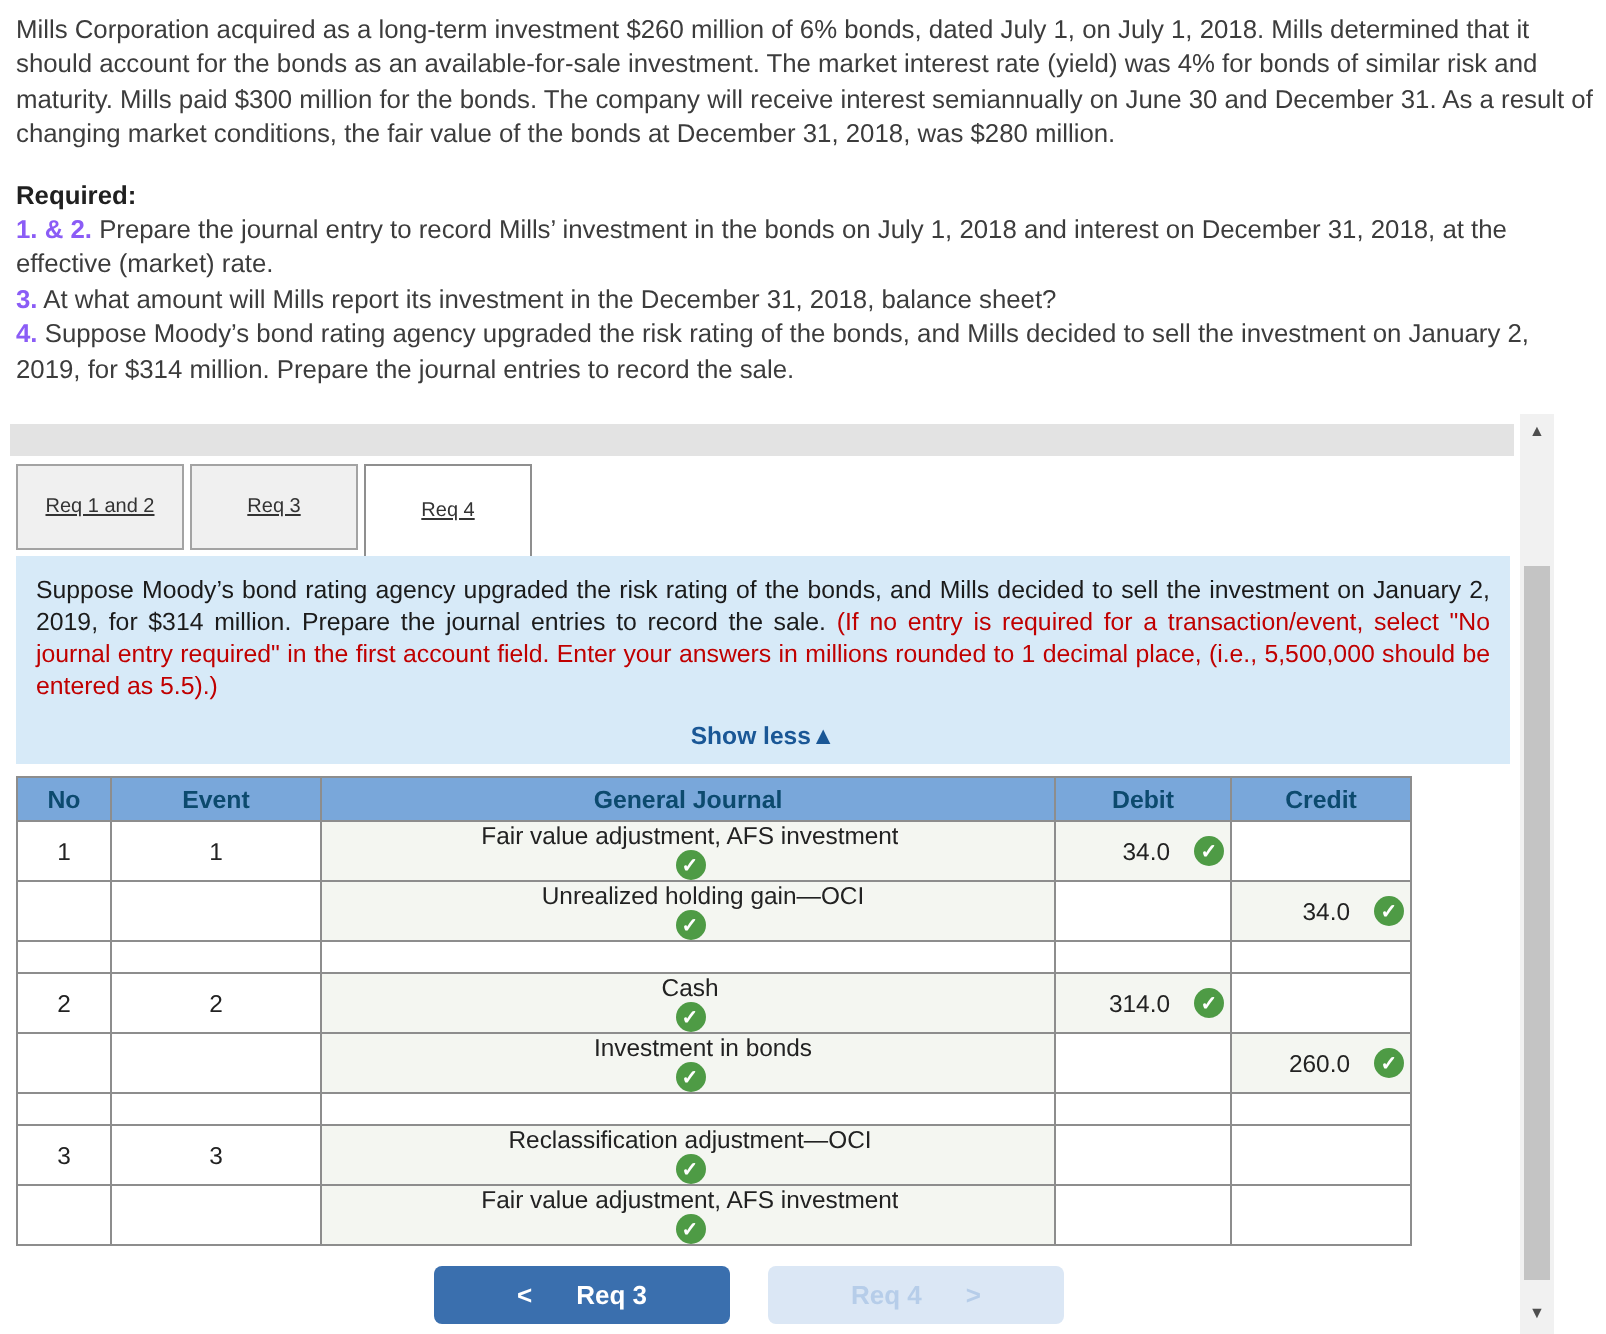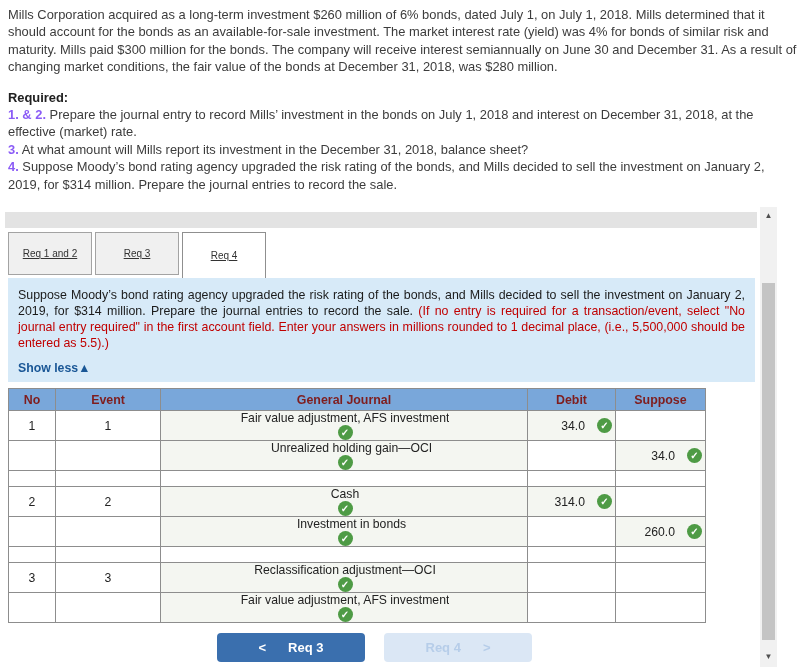--- a/index.html
+++ b/index.html
@@ -28,29 +28,29 @@
          font-size:10px; color:#333; cursor:pointer;text-decoration:underline; }
   .tab.active { background:#ffffff; height:46px; border-bottom:none; border-color:#8f8f8f; }
 
   
   .content { position:absolute; top:278px; left:8px; width:747px; }
 
   .instruction { background:#d7eaf8; padding:9px 10px 7px 10px; }
   .instruction .text { text-align:justify; font-size:12.4px; line-height:16px; }
   .main-text { color:#1b1b1b; }
   .warning-text { color:#c00000; }
-  .show-less { text-align:left; font-size:12.3px; font-weight:bold; color:#1a5796;
+  .show-less { text-align:center; font-size:12.3px; font-weight:bold; color:#1a5796;
                margin-top:10px; cursor:pointer; }
 
   
   table.journal { border-collapse:collapse; table-layout:fixed; margin-top:6px;
                   font-size:12.2px; color:#222; }
   .journal th, .journal td { border:1px solid #8d8d8d; height:22px; padding:0 4px;
                              overflow:hidden; white-space:nowrap; }
-  .journal th { background:#79a7da; color:#7f1d1d; font-weight:bold; font-size:12.4px;
+  .journal th { background:#79a7da; color:#0c4a6e; font-weight:bold; font-size:12.4px;
                 text-align:center; }
   td.c-no, td.c-event { text-align:center; }
   td.c-acct { padding:0 3px 0 5px; }
   .filled { background:#f4f6f1; }
   .cellflex { display:flex; align-items:center; width:100%;flex-direction:column; }
   .acct-text { flex:1 1 auto; overflow:hidden; }
   tr.ind .acct-text { padding-left:13px; }
   td.c-amt { padding:0 3px; }
   .amtflex { display:flex; align-items:center; justify-content:flex-end; gap:12px; }
   .check { width:15px; height:15px; border-radius:50%; background:#4e9b45; color:#fff;
@@ -109,21 +109,21 @@
         <col style="width:367px">
         <col style="width:88px">
         <col style="width:90px">
       </colgroup>
     <tbody>
         <tr>
       <th>No</th>
       <th>Event</th>
       <th>General Journal</th>
       <th>Debit</th>
-      <th>Suppose</th>
+      <th>Credit</th>
     </tr>
 
     <tr>
       <td class="c-no">1</td>
       <td class="c-event">1</td>
       <td class="c-acct filled">
             <span class="cellflex">
               <span class="acct-text">Fair value adjustment, AFS investment</span>
               <span class="check">✓</span>
             </span>

